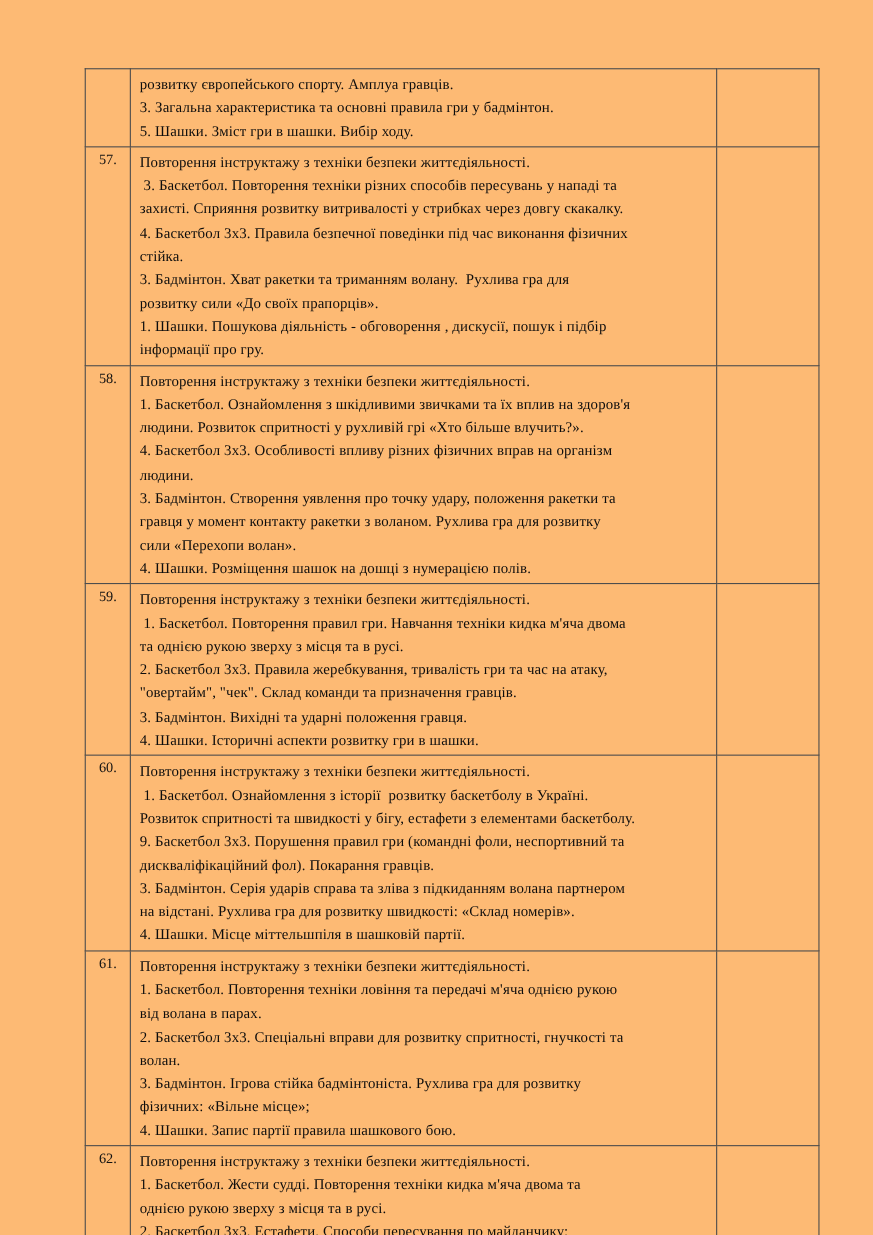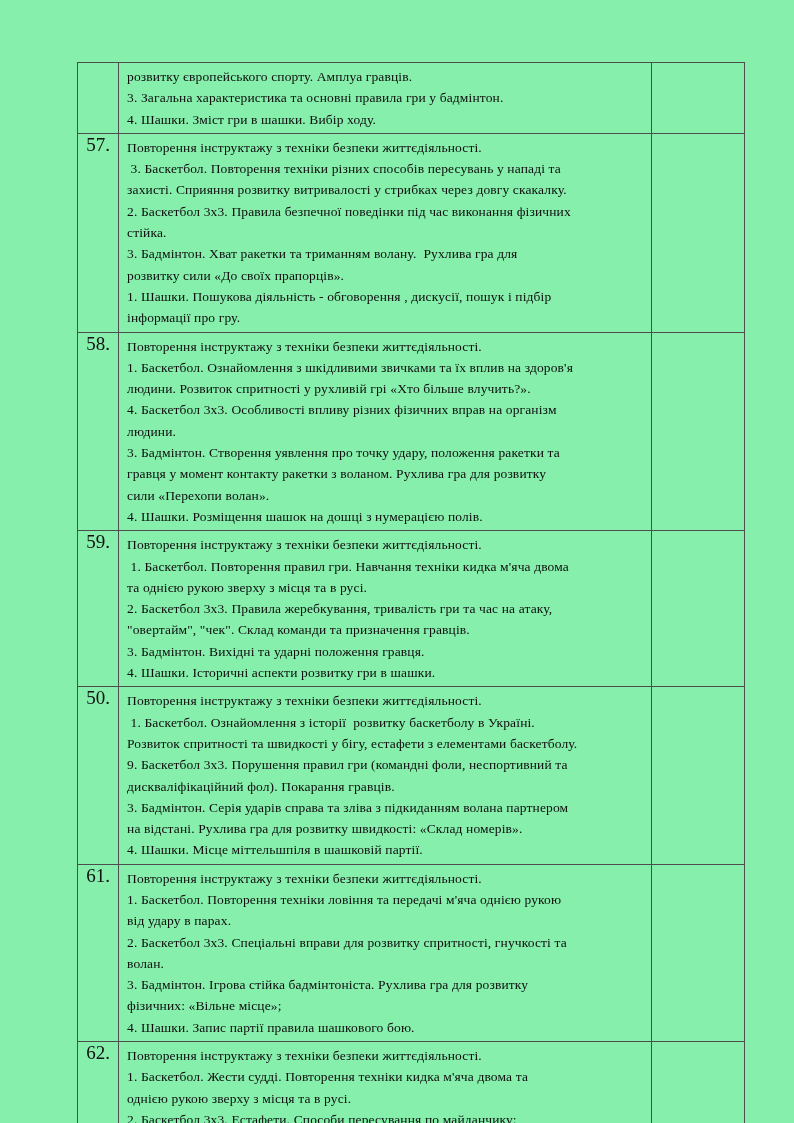--- a/index.html
+++ b/index.html
@@ -11,21 +11,21 @@
     width: 794px;
     height: 1123px;
     font-family: "Liberation Serif", "DejaVu Serif", serif;
     color: #000000;
     overflow: hidden;
   }
   .page {
     position: relative;
     width: 794px;
     height: 1123px;
-    background: #86efac;
+    background: #fdba74;
   }
   .doc-table {
     position: absolute;
     left: 77px;
     top: 62px;
     width: 668px;
     border-collapse: collapse;
     table-layout: fixed;
   }
   .doc-table td {
@@ -37,21 +37,21 @@
     width: 41px;
   }
   .col-body {
     width: 532px;
   }
   .col-notes {
     width: 93px;
   }
   .num-cell {
     text-align: center;
-    font-size: 19px;
+    font-size: 13px;
     line-height: 21px;
     padding: 3px 2px 3px 2px;
     color: #111111;
   }
   .body-cell {
     font-size: 13.5px;
     line-height: 21.3px;
     padding: 3px 6px 3px 8px;
     color: #0d0d0d;
     text-align: left;
@@ -77,34 +77,34 @@
       <col class="col-notes">
     </colgroup>
     <tbody>
 
       <tr>
         <td class="num-cell"></td>
         <td class="col-body">
           <div class="body-cell">
             <p>розвитку європейського спорту. Амплуа гравців.</p>
             <p>3. Загальна характеристика та основні правила гри у бадмінтон.</p>
-            <p>4. Шашки. Зміст гри в шашки. Вибір ходу.</p>
+            <p>5. Шашки. Зміст гри в шашки. Вибір ходу.</p>
           </div>
         </td>
         <td class="notes-cell"></td>
       </tr>
 
       <tr>
         <td class="num-cell">57.</td>
         <td class="col-body">
           <div class="body-cell">
             <p>Повторення інструктажу з техніки безпеки життєдіяльності.</p>
             <p> 3. Баскетбол. Повторення техніки різних способів пересувань у нападі та</p>
             <p>захисті. Сприяння розвитку витривалості у стрибках через довгу скакалку.</p>
-            <p>2. Баскетбол 3х3. Правила безпечної поведінки під час виконання фізичних</p>
+            <p>4. Баскетбол 3х3. Правила безпечної поведінки під час виконання фізичних</p>
             <p>стійка.</p>
             <p>3. Бадмінтон. Хват ракетки та триманням волану.  Рухлива гра для</p>
             <p>розвитку сили «До своїх прапорців».</p>
             <p>1. Шашки. Пошукова діяльність - обговорення , дискусії, пошук і підбір</p>
             <p>інформації про гру.</p>
           </div>
         </td>
         <td class="notes-cell"></td>
       </tr>
 
@@ -136,21 +136,21 @@
             <p>2. Баскетбол 3х3. Правила жеребкування, тривалість гри та час на атаку,</p>
             <p>"овертайм", "чек". Склад команди та призначення гравців.</p>
             <p>3. Бадмінтон. Вихідні та ударні положення гравця.</p>
             <p>4. Шашки. Історичні аспекти розвитку гри в шашки.</p>
           </div>
         </td>
         <td class="notes-cell"></td>
       </tr>
 
       <tr>
-        <td class="num-cell">50.</td>
+        <td class="num-cell">60.</td>
         <td class="col-body">
           <div class="body-cell">
             <p>Повторення інструктажу з техніки безпеки життєдіяльності.</p>
             <p> 1. Баскетбол. Ознайомлення з історії  розвитку баскетболу в Україні.</p>
             <p>Розвиток спритності та швидкості у бігу, естафети з елементами баскетболу.</p>
             <p>9. Баскетбол 3х3. Порушення правил гри (командні фоли, неспортивний та</p>
             <p>дискваліфікаційний фол). Покарання гравців.</p>
             <p>3. Бадмінтон. Серія ударів справа та зліва з підкиданням волана партнером</p>
             <p>на відстані. Рухлива гра для розвитку швидкості: «Склад номерів».</p>
             <p>4. Шашки. Місце міттельшпіля в шашковій партії.</p>
@@ -158,21 +158,21 @@
         </td>
         <td class="notes-cell"></td>
       </tr>
 
       <tr>
         <td class="num-cell">61.</td>
         <td class="col-body">
           <div class="body-cell">
             <p>Повторення інструктажу з техніки безпеки життєдіяльності.</p>
             <p>1. Баскетбол. Повторення техніки ловіння та передачі м'яча однією рукою</p>
-            <p>від удару в парах.</p>
+            <p>від волана в парах.</p>
             <p>2. Баскетбол 3х3. Спеціальні вправи для розвитку спритності, гнучкості та</p>
             <p>волан.</p>
             <p>3. Бадмінтон. Ігрова стійка бадмінтоніста. Рухлива гра для розвитку</p>
             <p>фізичних: «Вільне місце»;</p>
             <p>4. Шашки. Запис партії правила шашкового бою.</p>
           </div>
         </td>
         <td class="notes-cell"></td>
       </tr>
 

